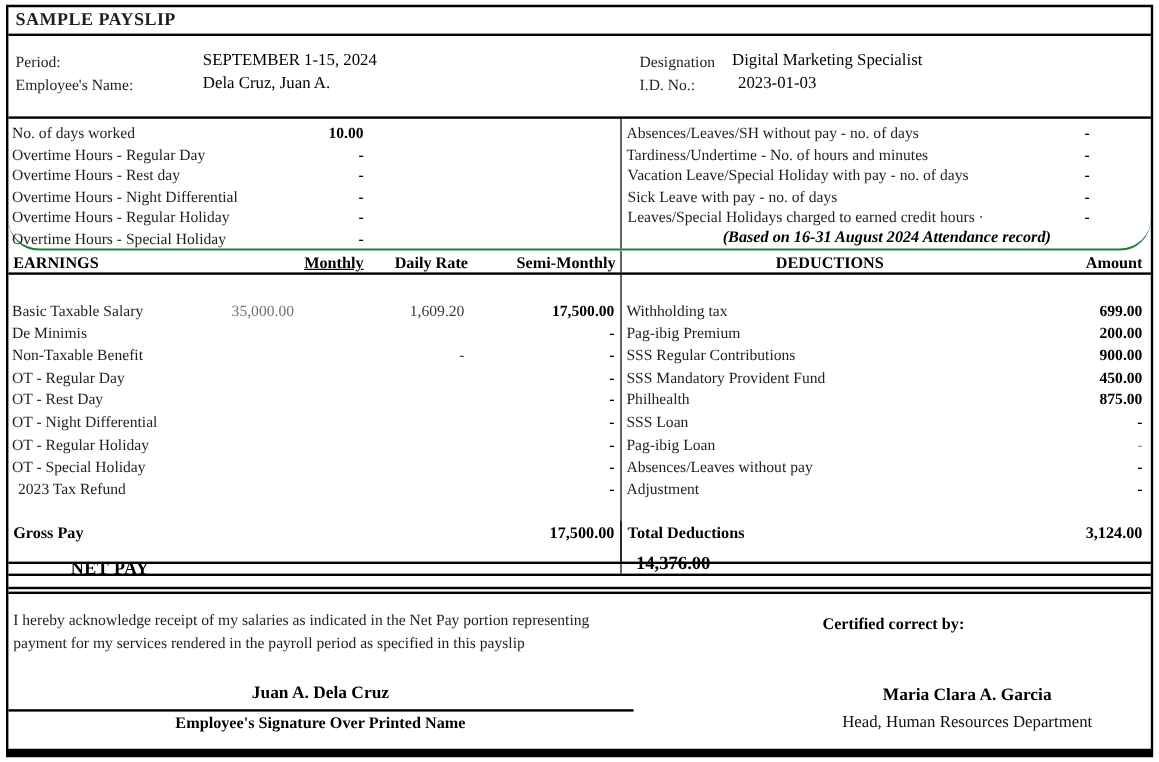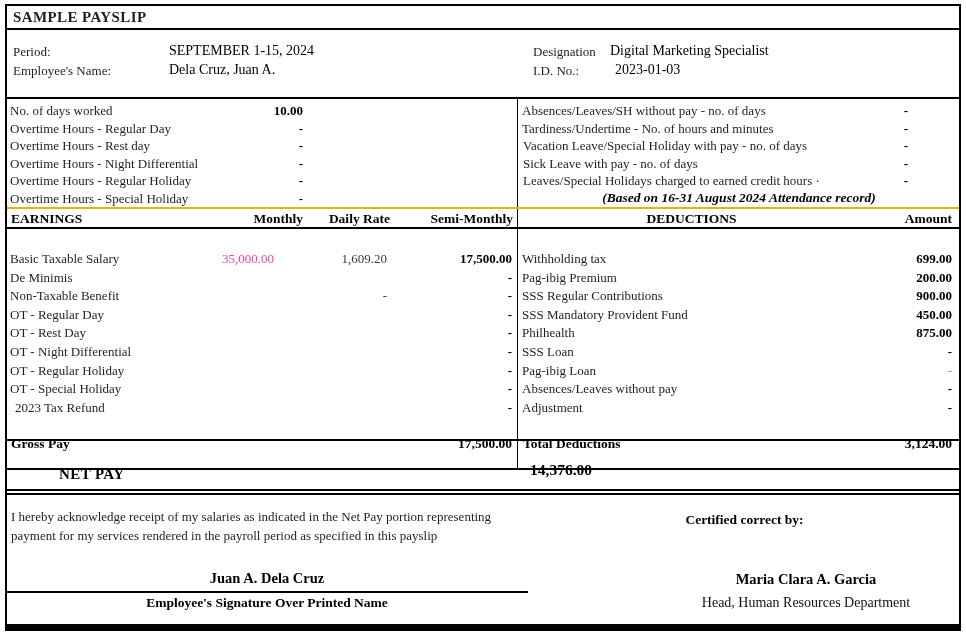--- a/index.html
+++ b/index.html
@@ -9,23 +9,23 @@
     -webkit-font-smoothing:antialiased;
   }
   .page{
     position:absolute;left:5px;top:4px;width:956px;height:627px;
     border:2px solid #000;border-bottom-width:7px;background:#fff;box-sizing:border-box;
   }
   .sec{position:absolute;left:0;width:952px;box-sizing:border-box;}
   #sec-title{top:0;height:24px;border-bottom:2px solid #000;}
   #sec-title .t{font-size:15px;font-weight:bold;padding:3px 0 0 6px;letter-spacing:.4px;}
   #sec-info{top:24px;height:69px;border-bottom:2px solid #000;}
-  #sec-att{top:93px;height:110px;border-bottom:2px solid #eab308;}
+  #sec-att{top:93px;height:110px;border-bottom:2px solid #15803d;border-radius:26px;}
   #sec-thead{top:203px;height:20px;border-bottom:2px solid #000;}
-  #sec-body{top:223px;height:212px;border-bottom:2px solid #000;}
+  #sec-body{top:223px;height:251px;border-bottom:2px solid #000;}
   #sec-totals{top:428px;height:36px;border-bottom:2px solid #000;}
   #sec-netpay{top:448px;height:41px;border-bottom:6px double #000;}
   #sec-footer{top:489px;height:129px;}
 
   .lpanel{position:absolute;left:0;top:0;bottom:0;width:510px;border-right:1.5px solid #000;}
   .rpanel{position:absolute;left:512px;right:0;top:0;bottom:0;}
   .pos{position:absolute;white-space:nowrap;}
   .b{font-weight:normal;color:#000;} .fs14{font-size:14px;}
 
   
@@ -34,28 +34,28 @@
   .att-rows{position:absolute;left:0;right:0;top:3px;}
   .att-rows .row{position:relative;height:17.5px;line-height:17.5px;font-size:13px;}
   .att-rows .lbl{padding-left:3px;}
   .att-rows .indent .lbl{padding-left:4px;}
   .l-val{position:absolute;right:214px;top:0;width:90px;text-align:right;font-weight:bold;color:#000;}
   .r-val{position:absolute;right:51px;top:0;width:70px;text-align:right;font-weight:bold;color:#000;}
   .att-note{position:absolute;left:0;right:0;top:91px;text-align:center;
             font-weight:bold;font-style:italic;font-size:13.5px;color:#000;}
   
   .thead-cell{position:absolute;top:2px;font-weight:bold;color:#000;font-size:13.5px;white-space:nowrap;}
-  .h-earn{left:4px;} .h-monthly{right:214px;} .h-daily{right:127px;} .h-semi{right:4px;}
+  .h-earn{left:4px;} .h-monthly{right:214px;text-decoration:underline;} .h-daily{right:127px;} .h-semi{right:4px;}
   .h-ded{left:0;right:95px;text-align:center;} .h-amt{right:7px;}
   
   .body-rows{position:absolute;left:0;right:0;top:21px;}
   .body-rows .row{position:relative;height:18.6px;line-height:18.6px;font-size:13px;}
   .body-rows .lbl{padding-left:3px;}
   .body-rows .indent .lbl{padding-left:8px;}
-  .c-monthly{position:absolute;right:214px;top:0;width:110px;text-align:center;color:#ec4899;}
+  .c-monthly{position:absolute;right:214px;top:0;width:110px;text-align:left;color:#737373;}
   .c-daily{position:absolute;right:130px;top:0;width:80px;text-align:right;color:#3a3a3a;}
   .c-semi{position:absolute;right:5px;top:0;width:110px;text-align:right;font-weight:bold;color:#000;}
   .c-amt{position:absolute;right:7px;top:0;width:110px;text-align:right;font-weight:bold;color:#000;}
   .light{font-weight:normal !important;color:#8a8a8a !important;}
   
   .tot-lbl{position:absolute;left:4px;top:2px;font-weight:bold;font-size:13.5px;color:#000;}
   .tot-lbl.r{left:4px;}
   .tot-val{position:absolute;top:2px;font-weight:bold;font-size:13.5px;color:#000;}
   
   .np-lbl{position:absolute;left:5px;top:12px;font-weight:bold;font-size:15px;letter-spacing:.4px;color:#000;margin-left:47px;}

